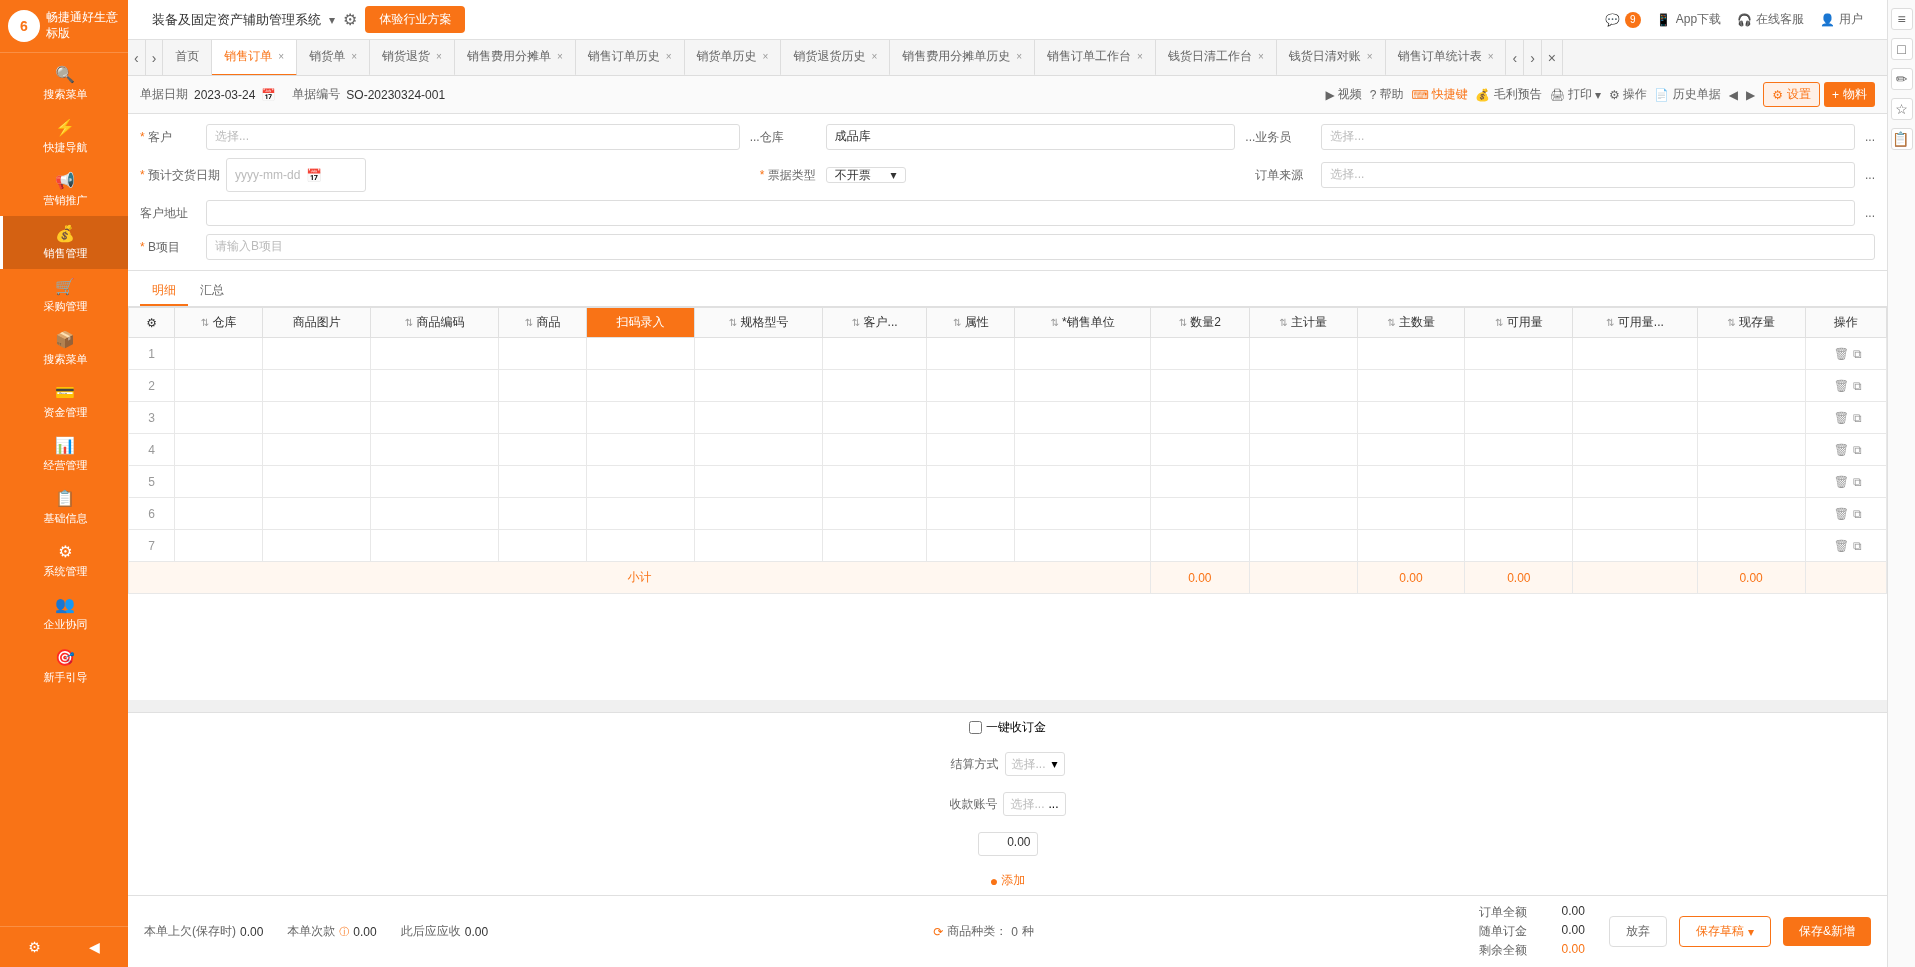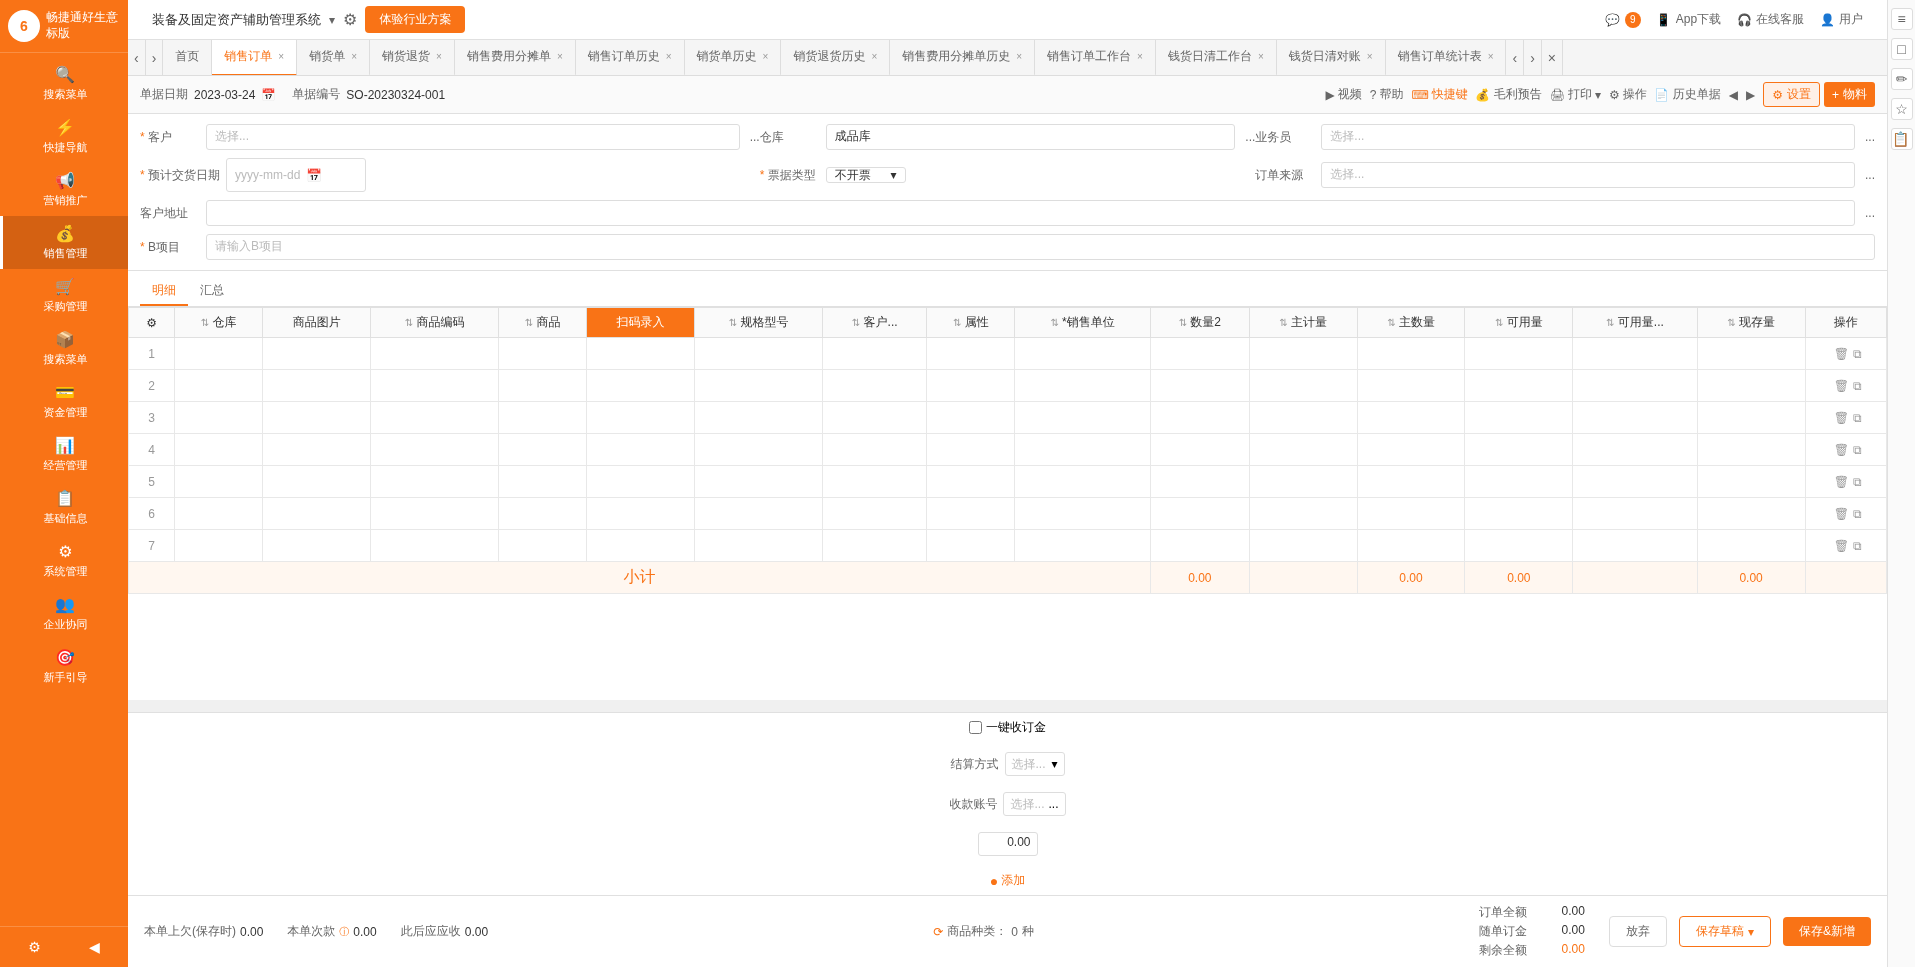--- a/index.html
+++ b/index.html
@@ -68,21 +68,21 @@
     .detail-tabs { display: flex; align-items: center; padding: 6px 12px 0; border-bottom: 1px solid #e0e0e0; }
     .detail-tab { padding: 5px 12px; cursor: pointer; font-size: 12px; color: #666; border-bottom: 2px solid transparent; }
     .detail-tab.active { color: #f97316; border-bottom: 2px solid #f97316; font-weight: 500; }
 
     
     .table-container { flex: 1; overflow: auto; position: relative; }
     .data-table { width: 100%; border-collapse: collapse; font-size: 12px; }
     .data-table th { background: #fafafa; border: 1px solid #e0e0e0; padding: 6px 8px; text-align: center; color: #333; font-weight: 500; white-space: nowrap; position: sticky; top: 0; z-index: 2; }
     .data-table td { border: 1px solid #e8e8e8; padding: 4px 8px; text-align: center; color: #333; height: 32px; }
     .subtotal-row td { background: #fff7f0; color: #f97316; font-weight: 500; }
-    .subtotal-label { color: #f97316; font-size: 16px; text-align: left; padding-left: 8px; margin-top: 39px; }
+    .subtotal-label { color: #f97316; font-size: 12px; text-align: left; padding-left: 8px; margin-top: 39px; }
 
     
     .scrollbar-row { height: 12px; background: #f0f0f0; overflow-x: auto; }
     .scrollbar-inner { width: 400px; height: 12px; }
 
     
     .bottom-section { border-top: 1px solid #e0e0e0; padding: 6px 12px; display: flex; align-items: center; gap: 16px; background: white; flex-direction: column; }
     .checkbox-item { display: flex; align-items: center; gap: 4px; cursor: pointer; }
     .form-select-sm { border: 1px solid #ddd; border-radius: 3px; padding: 2px 6px; font-size: 12px; height: 24px; min-width: 60px; display: flex; align-items: center; justify-content: space-between; gap: 4px; cursor: pointer; }
     .add-btn { color: #f97316; cursor: pointer; display: flex; align-items: center; gap: 3px; }

